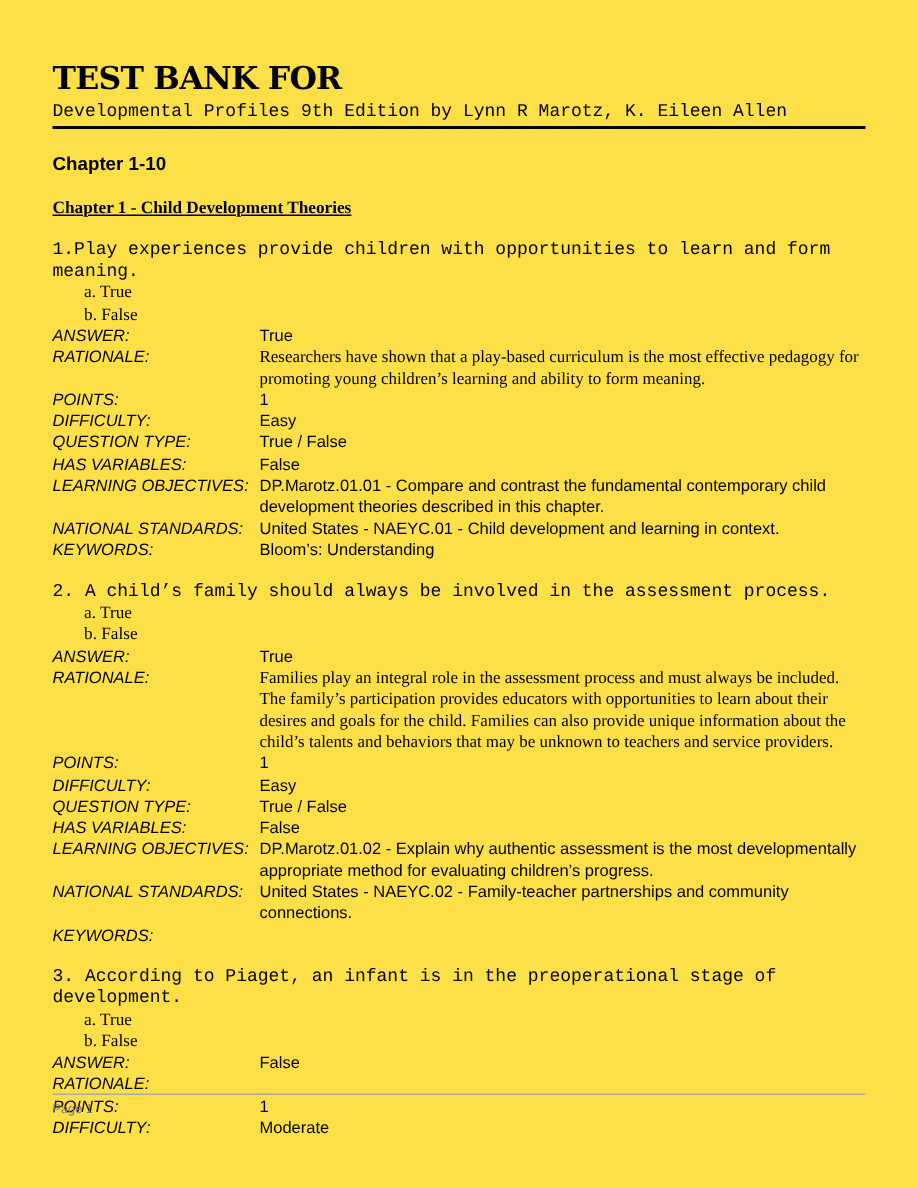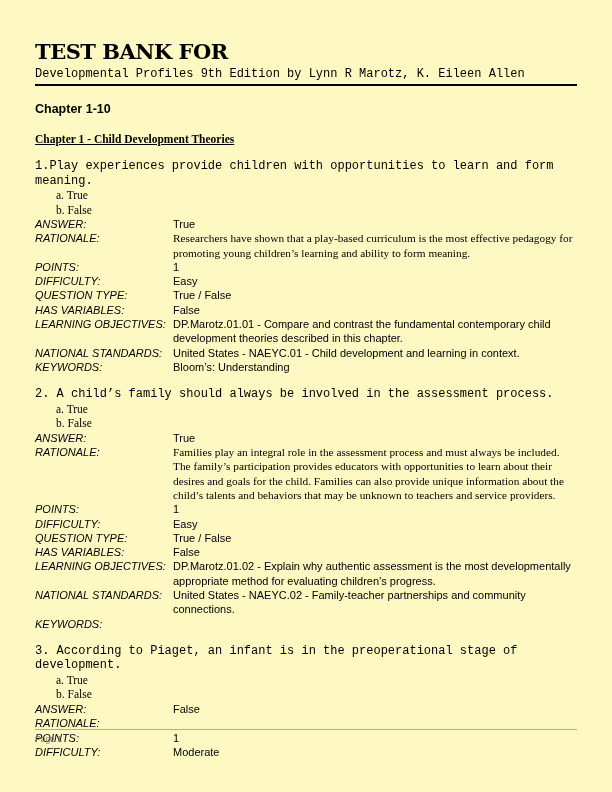--- a/index.html
+++ b/index.html
@@ -1,21 +1,21 @@
 <!DOCTYPE html>
 <html><head>
 <meta charset="utf-8">
 <style>
   html, body { margin: 0; padding: 0; background: #ffffff; }
   .page {
     position: relative;
     width: 612px;
     height: 792px;
     margin: 0 auto;
-    background: #fef9c3;
+    background: #fde047;
     color: #000000;
     box-sizing: border-box;
     padding: 42px 35px 0 35px;
     overflow: hidden;
     font-family: "Liberation Sans", sans-serif;
   }
   .doc-header { border-bottom: 2px solid #000000; padding-bottom: 3px; }
   .doc-title {
     font-family: "DejaVu Serif", serif;
     font-weight: bold;

